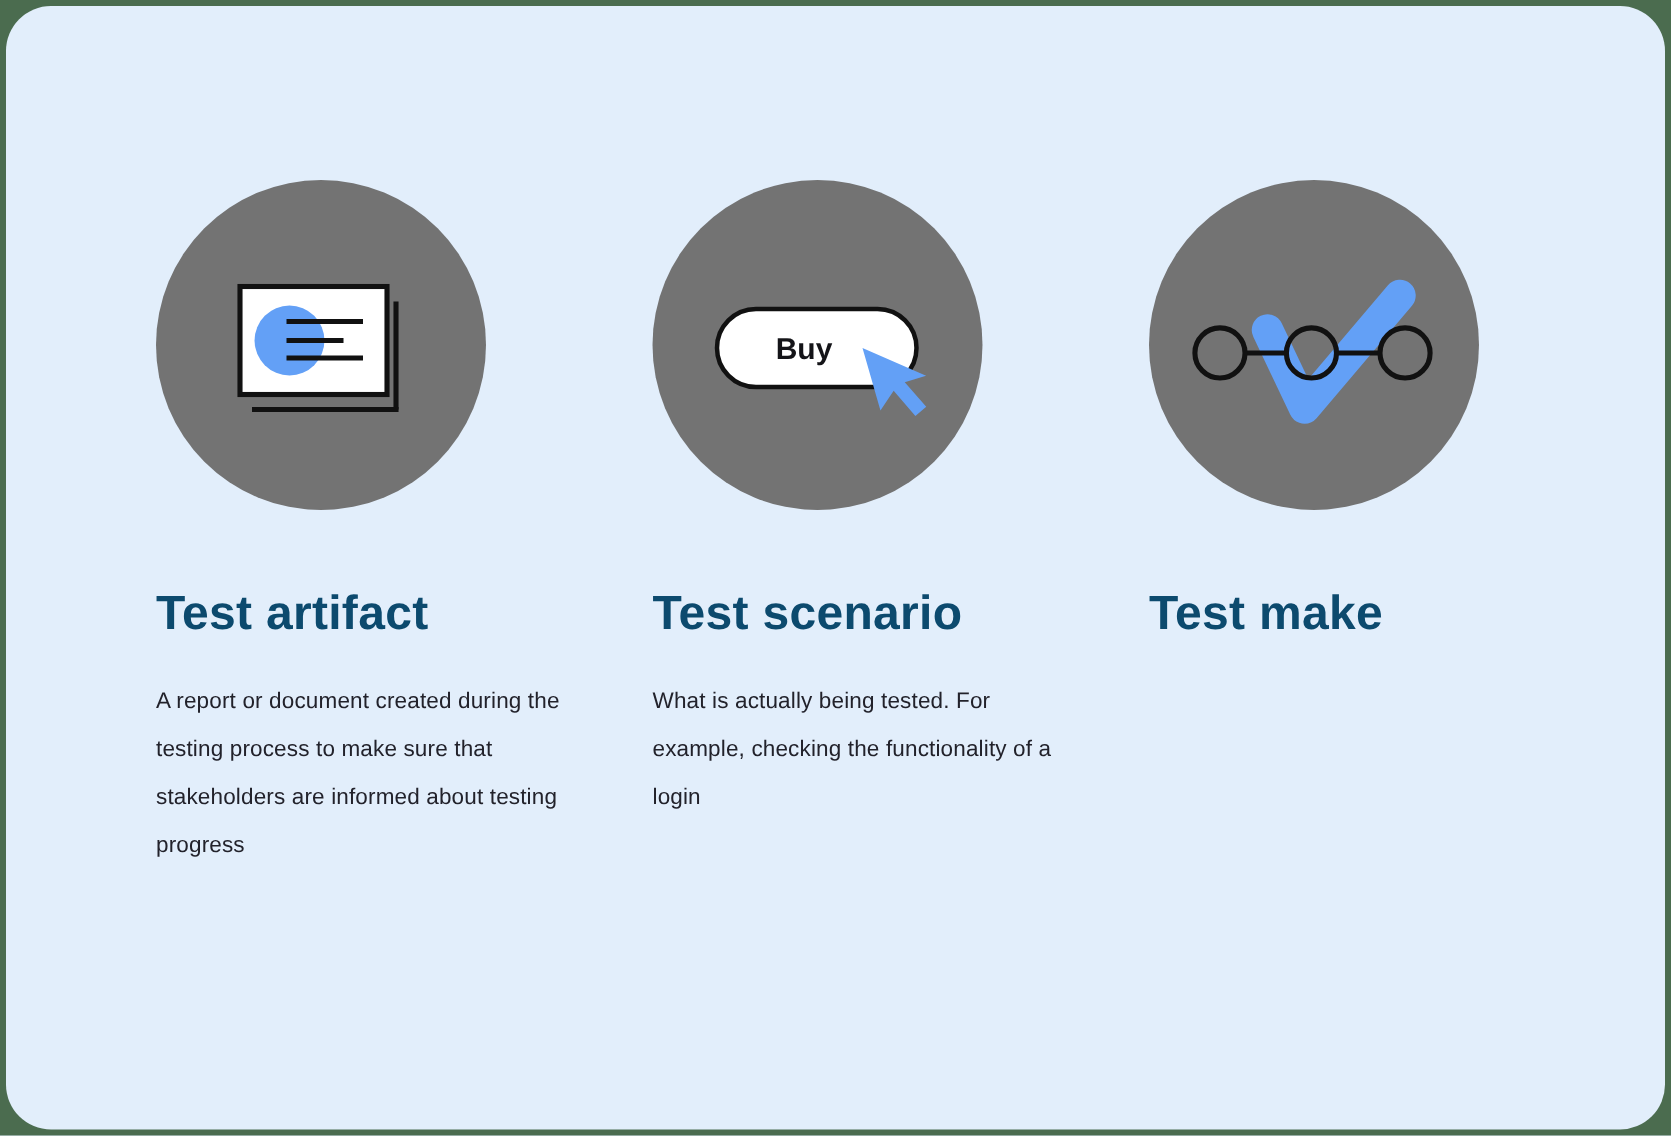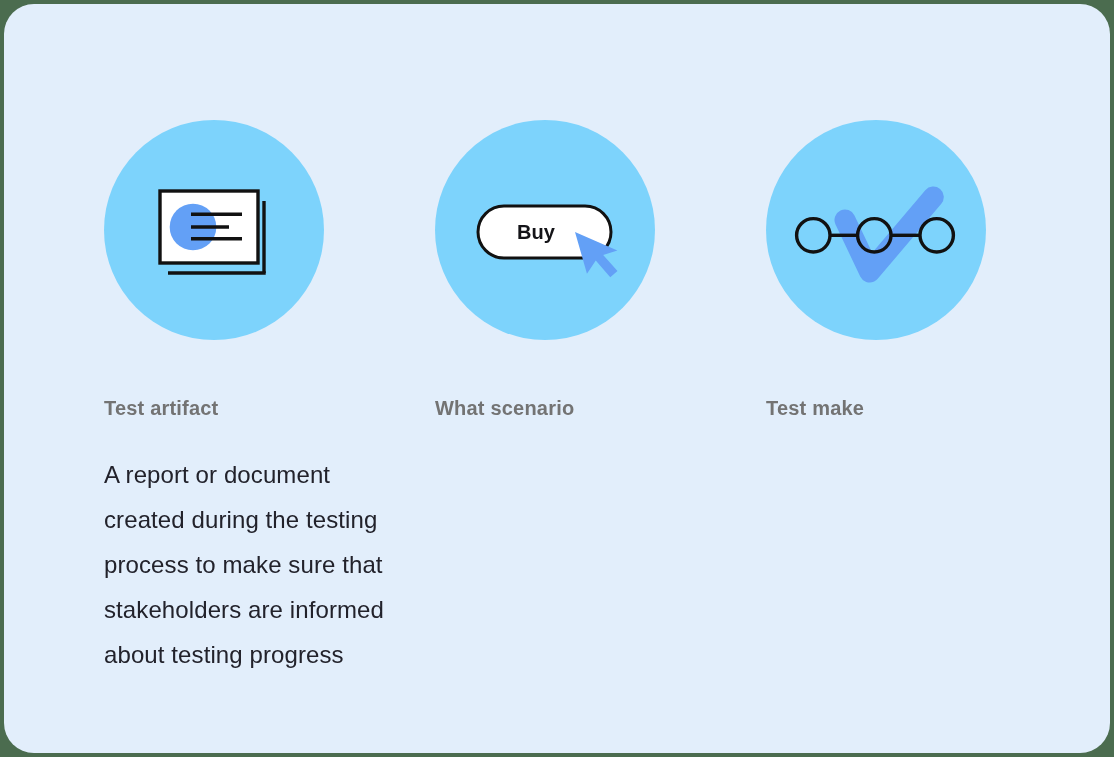--- a/index.html
+++ b/index.html
@@ -29,40 +29,40 @@
     width: 282px;
   }
   .col-1 { left: 100px; }
   .col-2 { left: 431px; }
   .col-3 { left: 762px; }
   .icon-circle {
     position: relative;
     width: 220px;
     height: 220px;
     border-radius: 50%;
-    background: #7dd3fc;
+    background: #737373;
   }
   .icon-circle svg {
     position: absolute;
   }
   .icon-doc    { left: 54px; top: 69px; }
   .icon-buy    { left: 41px; top: 84px; }
   .icon-check  { left: 17px; top: 63px; }
   h2.title {
     margin: 49px 0 0 0;
-    font-size: 20px;
+    font-size: 32px;
     line-height: 38px;
     font-weight: 700;
-    color: #737373;
+    color: #0c4a6e;
     letter-spacing: 0.2px;
   }
   p.desc {
     margin: 25px 0 0 0;
-    font-size: 24px;
-    line-height: 45px;
+    font-size: 15px;
+    line-height: 32px;
     font-weight: 400;
     color: #22222b;
     letter-spacing: 0.1px;
   }
   .buy-label {
     font-family: "Liberation Sans", sans-serif;
     font-size: 20px;
     font-weight: 600;
     fill: #141418;
   }
@@ -95,21 +95,22 @@
   <section class="column col-2">
     <div class="icon-circle">
       <svg class="icon-buy" width="150" height="92" viewBox="0 0 150 92">
 
         <rect x="2" y="2" width="133" height="52" rx="26" ry="26" fill="#ffffff" stroke="#111111" stroke-width="3"></rect>
         <text class="buy-label" x="60" y="35" text-anchor="middle">Buy</text>
 
         <path d="M0 0 L0 14 L3.9 10.7 L6.9 17.2 L9.7 15.9 L6.7 9.6 L11.5 9.5 Z" fill="#63a0f6" transform="translate(99,28) rotate(-16) scale(3.1)"></path>
       </svg>
     </div>
-    <h2 class="title">What scenario</h2>
+    <h2 class="title">Test scenario</h2>
+    <p class="desc">What is actually being tested. For example, checking the functionality of  a login</p>
   </section>
 
   <section class="column col-3">
     <div class="icon-circle">
       <svg class="icon-check" width="186" height="108" viewBox="0 0 186 108">
 
         <polyline points="62,37 86.7,89 150.3,14" fill="none" stroke="#63a0f6" stroke-width="21" stroke-linecap="round" stroke-linejoin="round"></polyline>
 
         <line x1="47" y1="52.3" x2="74" y2="52.3" stroke="#111111" stroke-width="3.4"></line>
         <line x1="108" y1="52.3" x2="137" y2="52.3" stroke="#111111" stroke-width="3.4"></line>

